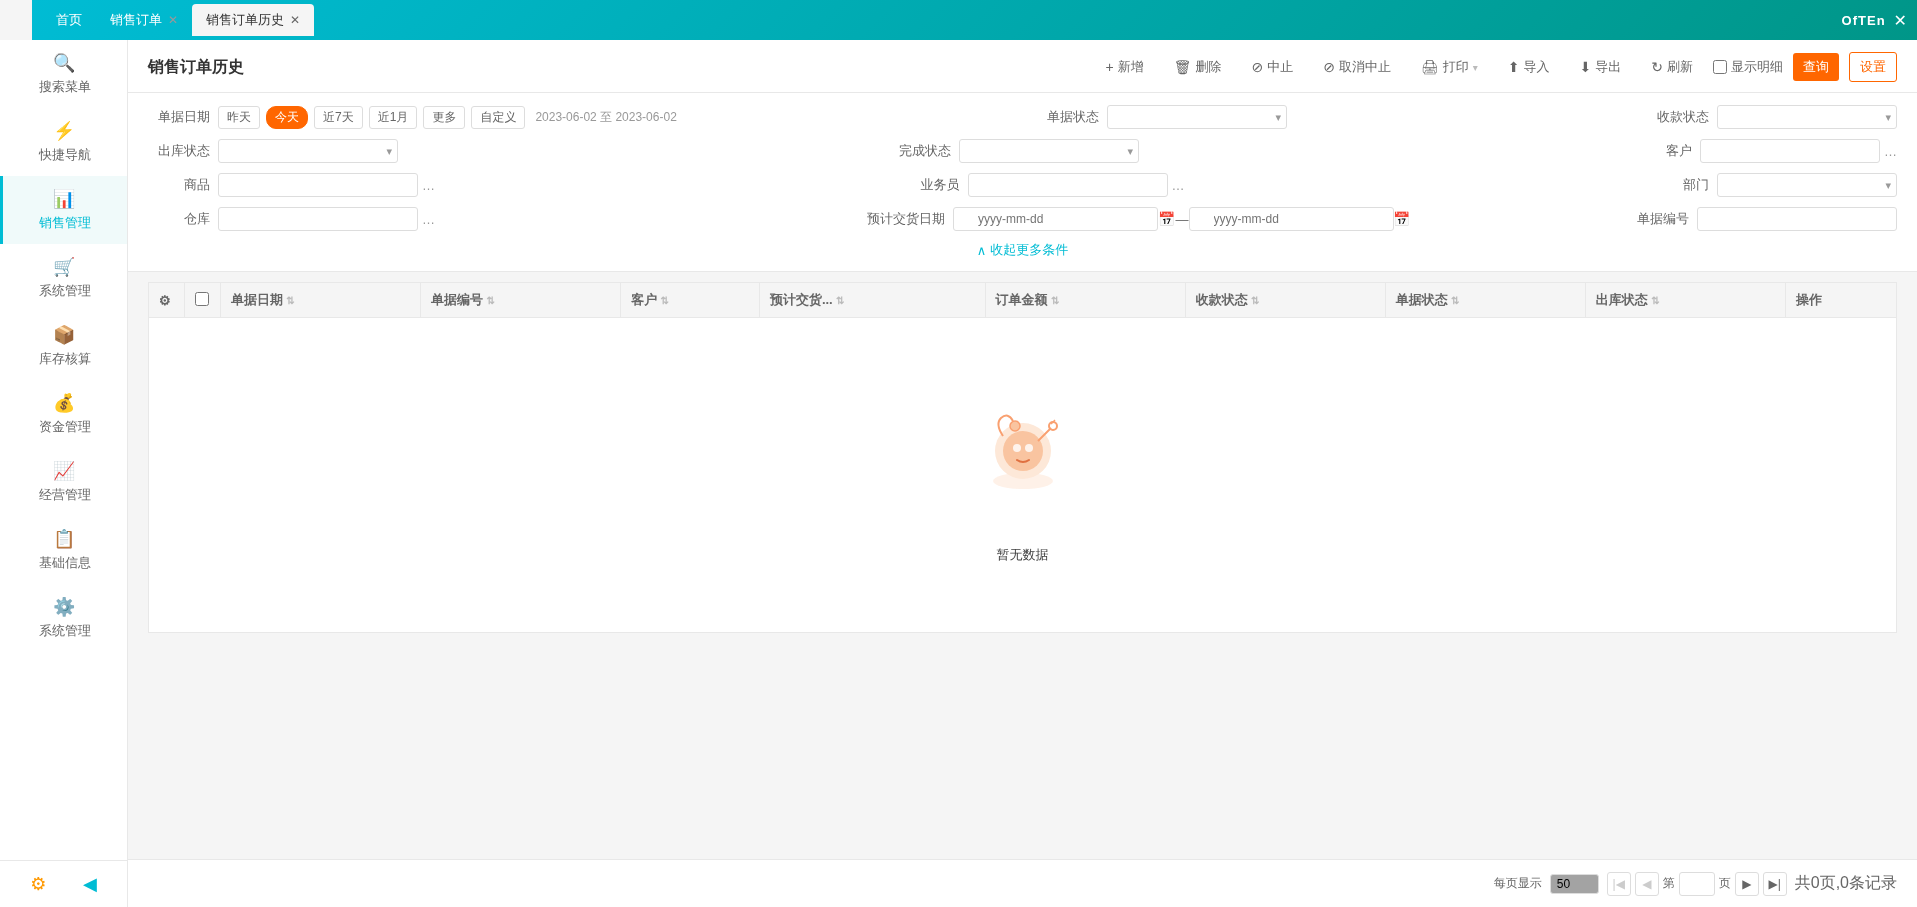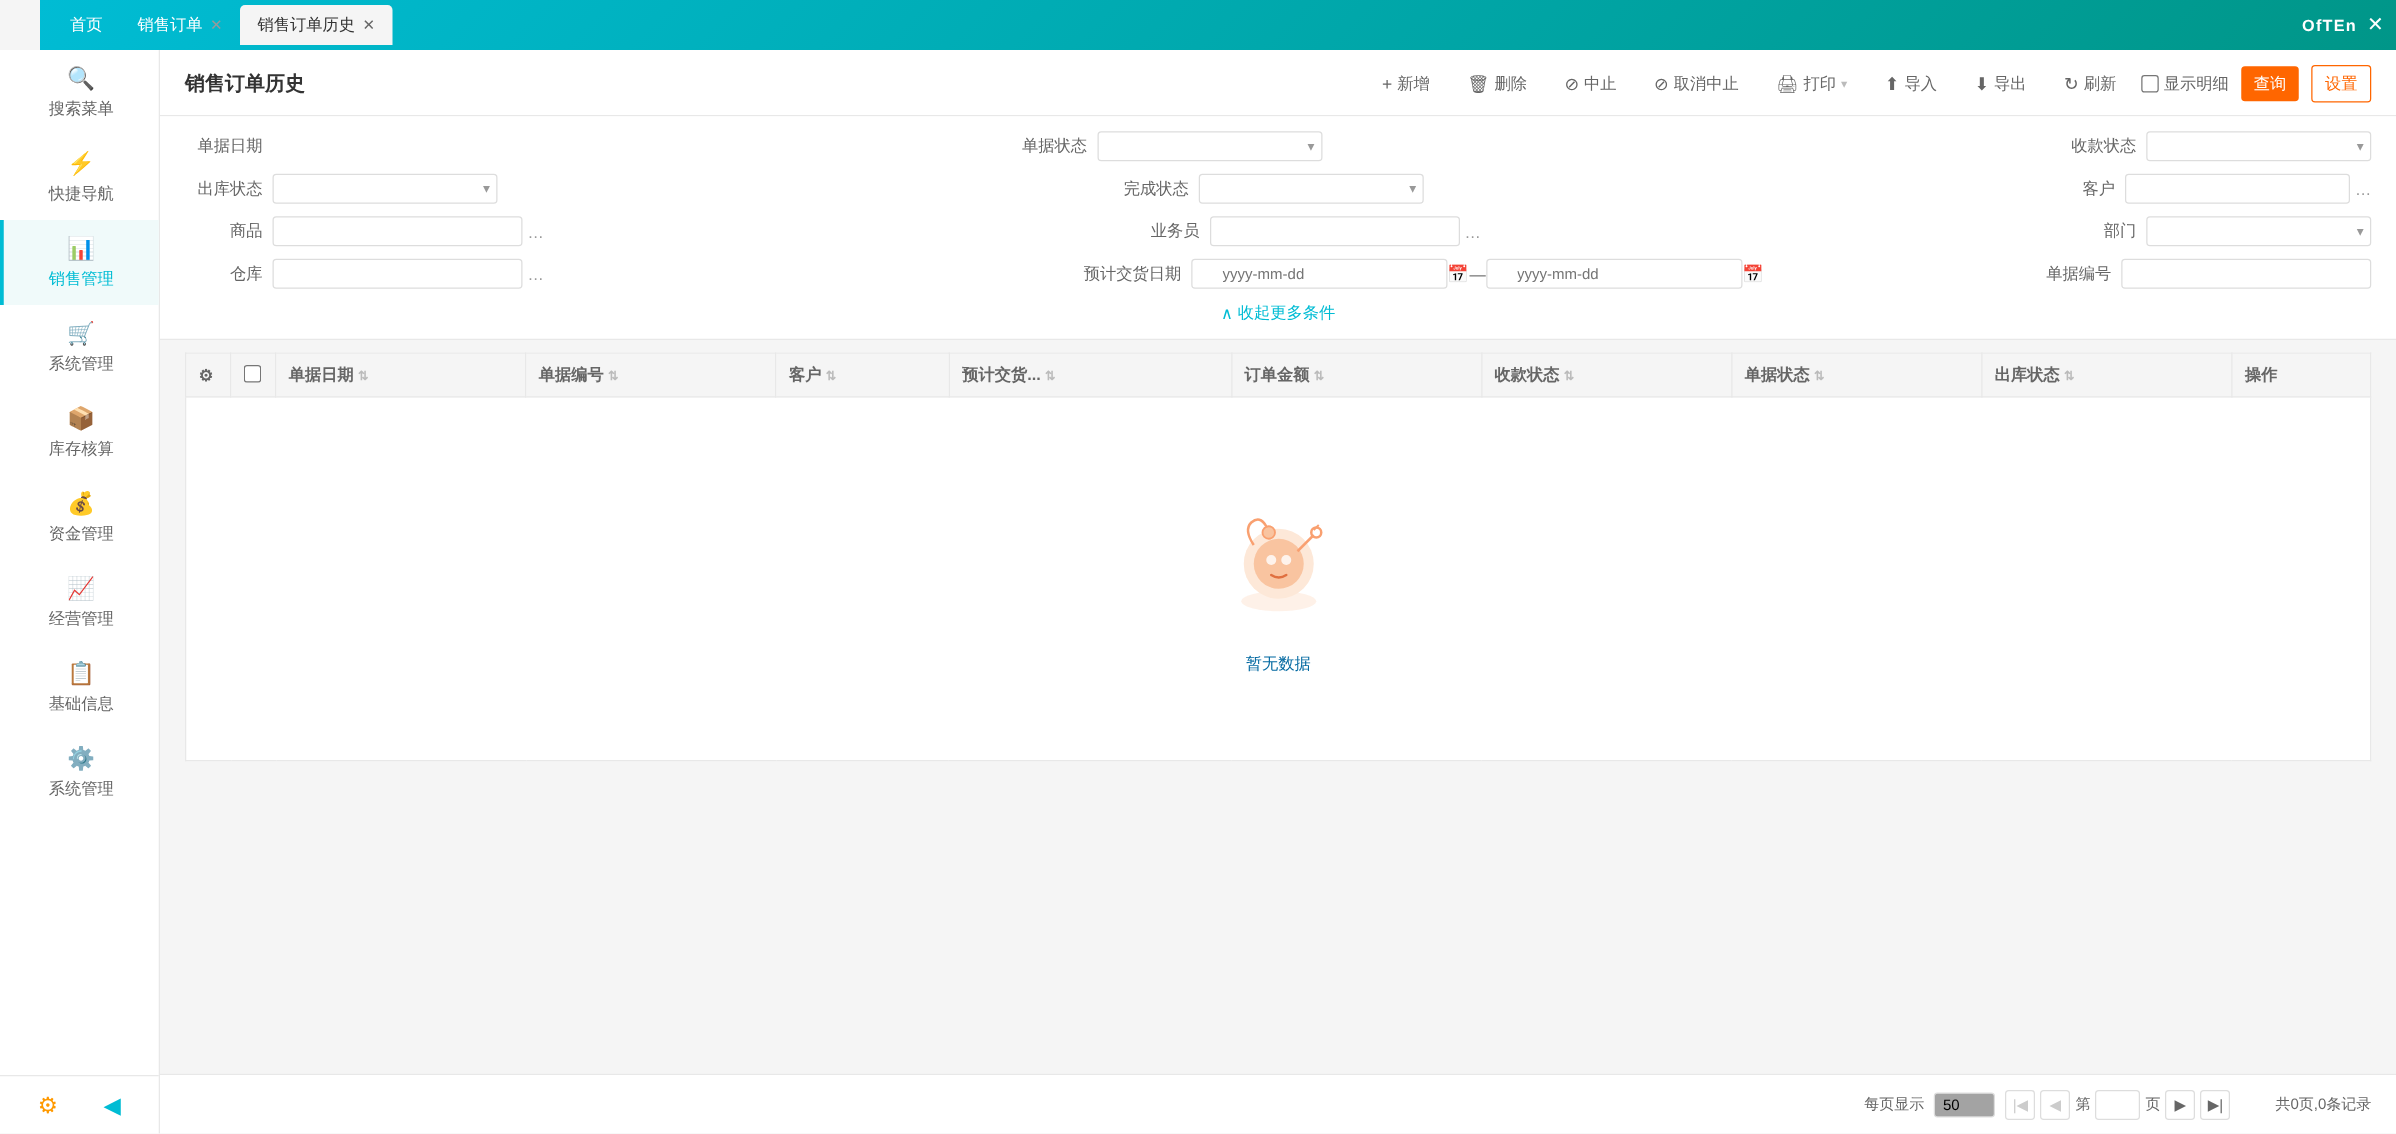--- a/index.html
+++ b/index.html
@@ -197,21 +197,21 @@
       flex-direction: column;
       align-items: center;
       justify-content: center;
       padding: 80px 0 60px 0;
     }
     .empty-icon {
       width: 100px;
       height: 100px;
       margin-bottom: 16px;
     }
-    .empty-text { color: #0369a1; font-size: 13px; }
+    .empty-text { color: #404040; font-size: 13px; margin-top: 24px; }
 
     
     .pagination-bar {
       height: 48px;
       background: #fff;
       border-top: 1px solid #e8e8e8;
       display: flex;
       align-items: center;
       justify-content: flex-end;
       padding: 0 20px;
@@ -227,21 +227,21 @@
     .page-btn {
       width: 24px; height: 24px; display: flex; align-items: center; justify-content: center;
       border: 1px solid #ddd; border-radius: 3px; background: #fff; cursor: pointer;
       font-size: 12px; color: #666;
     }
     .page-btn:disabled { color: #ccc; cursor: default; }
     .page-input {
       width: 36px; height: 24px; border: 1px solid #ddd; border-radius: 3px;
       text-align: center; font-size: 12px;
     }
-    .page-total { font-size: 12px; color: #666; margin-left: 28px; }
+    .page-total { font-size: 16px; color: #666; }
 
     
     input[type="checkbox"] { width: 14px; height: 14px; cursor: pointer; }
   </style>
 </head>
 <body>
 
 <div class="top-bar">
   <div class="top-bar-tabs">
     <div class="tab-item">
@@ -355,20 +355,29 @@
         <button class="toolbar-btn" style="border:1px solid #ff6600;color:#ff6600;border-radius:3px;">
           <span>设置</span>
         </button>
       </div>
     </div>
 
     <div class="filter-area">
 
       <div class="filter-row">
         <span class="filter-label">单据日期</span>
+        <div class="filter-date-group">
+          <button class="date-quick-btn">昨天</button>
+          <button class="date-quick-btn active">今天</button>
+          <button class="date-quick-btn">近7天</button>
+          <button class="date-quick-btn">近1月</button>
+          <button class="date-quick-btn">更多</button>
+          <button class="date-quick-btn">自定义</button>
+          <span class="date-range">2023-06-02 至 2023-06-02</span>
+        </div>
         <div style="flex:1;"></div>
         <span class="filter-label">单据状态</span>
         <div class="filter-select-wrapper">
           <select class="filter-select">
             <option value=""></option>
           </select>
         </div>
         <div style="flex:1;"></div>
         <span class="filter-label">收款状态</span>
         <div class="filter-select-wrapper">

